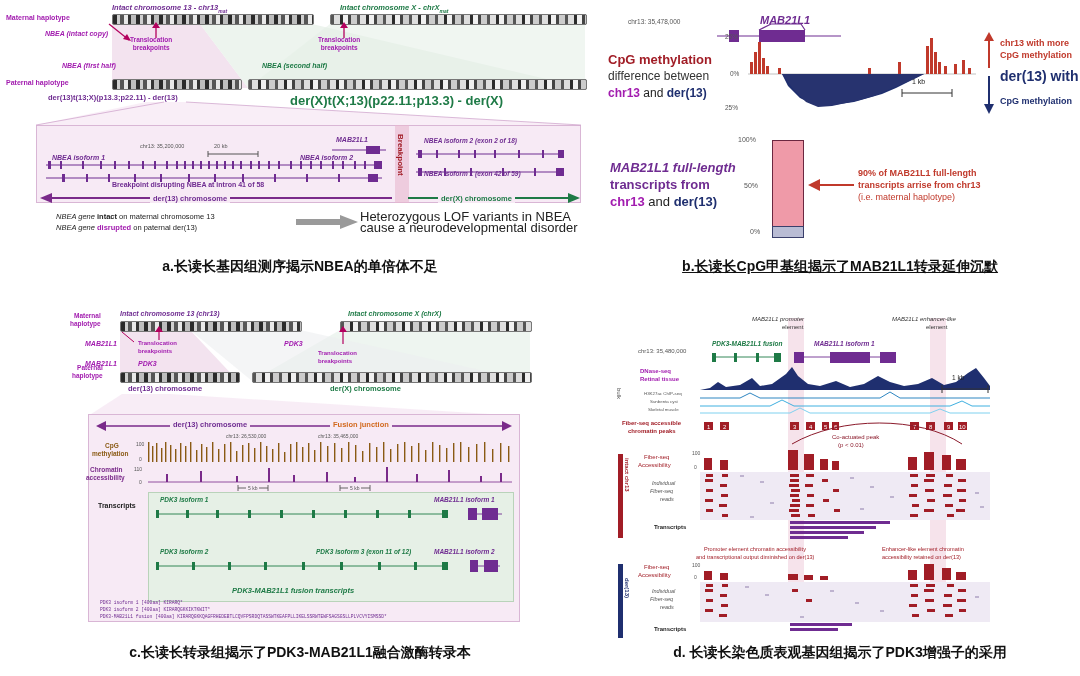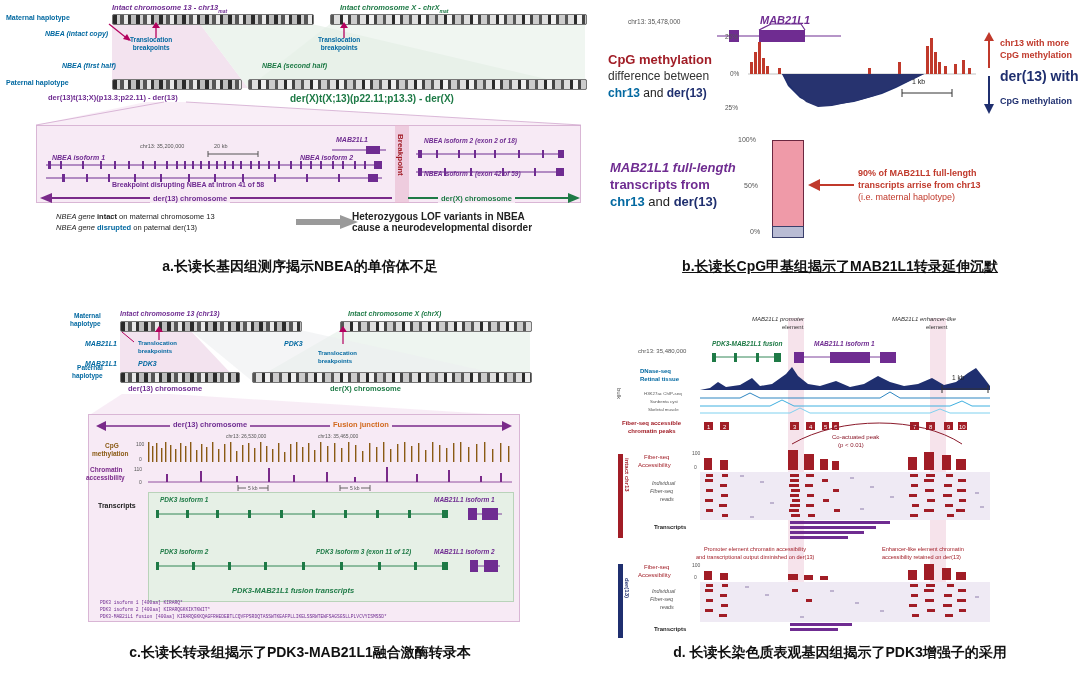--- a/index.html
+++ b/index.html
@@ -25,21 +25,21 @@
   .chrbar{position:absolute;height:9px;background:
      repeating-linear-gradient(90deg,#2a2a2a 0 4px,#cfcfcf 4px 7px,#555 7px 11px,#e8e8e8 11px 15px,#333 15px 18px,#bdbdbd 18px 23px);
      border:1px solid #777;border-radius:2px;}
   .chrbar.light{background:
      repeating-linear-gradient(90deg,#555 0 3px,#dedede 3px 9px,#2b2b2b 9px 12px,#f0f0f0 12px 17px,#444 17px 20px,#cccccc 20px 26px);}
   .pinkband{position:absolute;background:#f3e3ef;}
   .mag{position:absolute;box-sizing:border-box;}
   .small{font-size:6px;}
   .tiny{font-size:5px;}
   .purple{color:#6f2c91;}
-  .crimson{color:#0369a1;}
+  .crimson{color:#a21caf;}
   .green{color:#1e7a46;}
   .darkred{color:#a11d26;}
   .navy{color:#1f2f6f;}
   .grayt{color:#555;}
   .bold{font-weight:bold;}
   .ital{font-style:italic;}
   svg{display:block;overflow:visible;}
 </style>
 </head>
 <body>
@@ -85,21 +85,21 @@
   <svg style="position:absolute;left:148px;top:22px;width:16px;height:16px;">
     <line x1="8" y1="16" x2="8" y2="3" stroke="#b3005e" stroke-width="1.3"></line>
     <polygon points="8,0 4,6 12,6" fill="#b3005e"></polygon>
   </svg>
   <svg style="position:absolute;left:336px;top:22px;width:16px;height:16px;">
     <line x1="8" y1="16" x2="8" y2="3" stroke="#b3005e" stroke-width="1.3"></line>
     <polygon points="8,0 4,6 12,6" fill="#b3005e"></polygon>
   </svg>
 
   <div class="lbl purple bold" style="left:48px;top:93px;font-size:7.5px;">der(13)t(13;X)(p13.3;p22.11) - der(13)</div>
-  <div class="lbl green bold" style="left:290px;top:93px;font-size:10px;">der(X)t(X;13)(p22.11;p13.3) - der(X)</div>
+  <div class="lbl green bold" style="left:290px;top:93px;font-size:13px;">der(X)t(X;13)(p22.11;p13.3) - der(X)</div>
 
   <div class="mag" style="left:36px;top:125px;width:545px;height:78px;background:#f7eaf5;border:1px solid #d9b6d5;"></div>
   <svg style="position:absolute;left:36px;top:100px;width:545px;height:28px;">
     <polygon points="110,2 150,2 545,25 0,25" fill="#f7eaf5" opacity="0.8"></polygon>
     <line x1="128" y1="2" x2="0" y2="25" stroke="#cc9ec8" stroke-width="0.7"></line>
     <line x1="150" y1="2" x2="545" y2="25" stroke="#cc9ec8" stroke-width="0.7"></line>
   </svg>
 
   <div class="lbl purple bold ital" style="left:52px;top:154px;font-size:7px;">NBEA isoform 1</div>
   <div class="lbl purple bold ital" style="left:300px;top:154px;font-size:7px;">NBEA isoform 2</div>
@@ -212,21 +212,21 @@
   <div class="lbl green bold" style="left:438px;top:194px;font-size:7.5px;background:#f7eaf5;padding:0 3px;">der(X) chromosome</div>
 
   <div class="lbl" style="left:56px;top:211px;font-size:7.5px;line-height:11px;">
     <span class="ital">NBEA gene </span><span class="bold" style="">intact</span><span> on maternal chromosome 13</span><br>
     <span class="ital">NBEA gene </span><span class="bold crimson">disrupted</span><span> on paternal der(13)</span>
   </div>
   <svg style="position:absolute;left:296px;top:214px;width:62px;height:16px;">
     <rect x="0" y="5" width="46" height="6" fill="#9a9a9a"></rect>
     <polygon points="62,8 44,1 44,15" fill="#9a9a9a"></polygon>
   </svg>
-  <div class="lbl" style="left:352px;top:211px;font-size:10px;line-height:11px;font-weight:bold;">
+  <div class="lbl" style="left:360px;top:211px;font-size:13px;line-height:11px;">
     <span>Heterozygous LOF variants in NBEA</span><br>
     <span>cause a neurodevelopmental disorder</span>
   </div>
 
   <div class="caption" style="left:0;top:258px;">a.长读长基因组测序揭示NBEA的单倍体不足</div>
 </div>
 
 <div class="panel" style="left:600px;top:0;width:480px;height:250px;">
 
   <div class="lbl grayt" style="left:28px;top:18px;font-size:6.5px;">chr13: 35,478,000</div>

